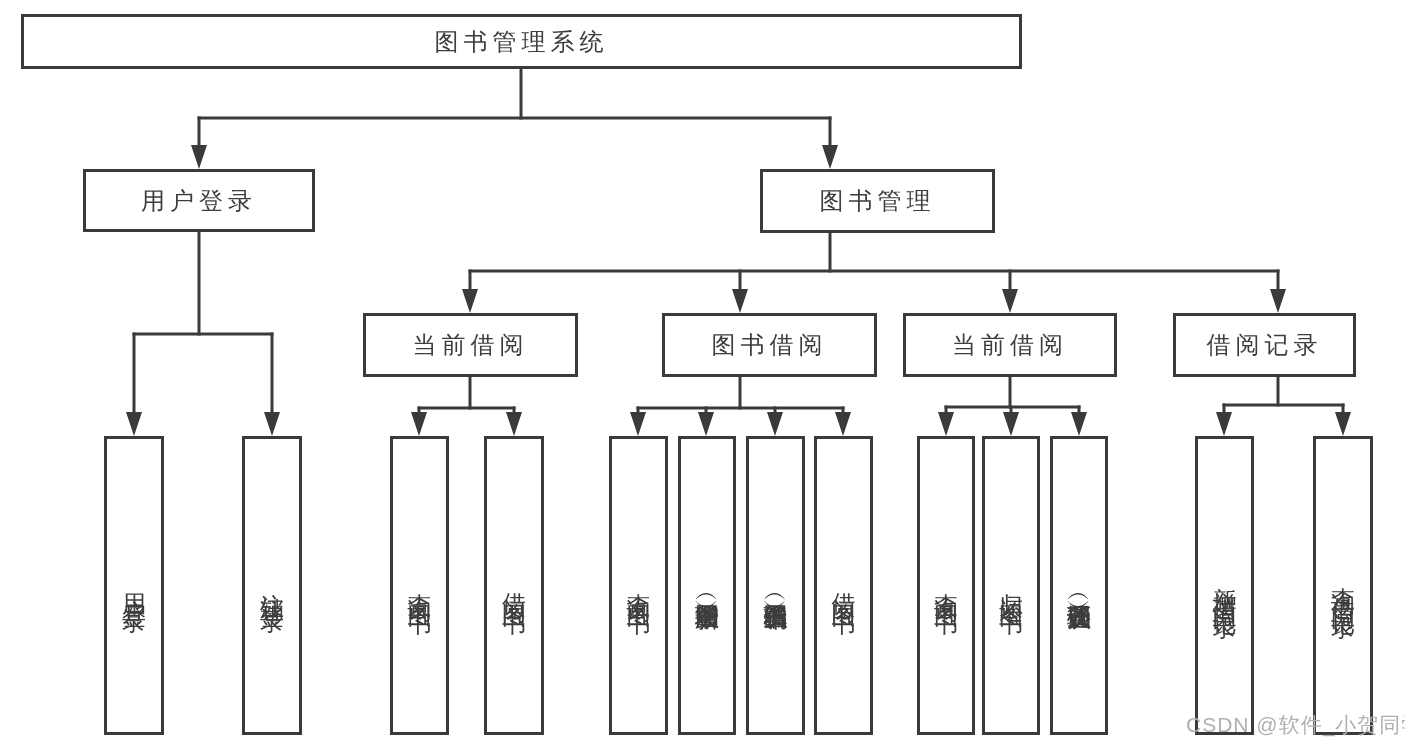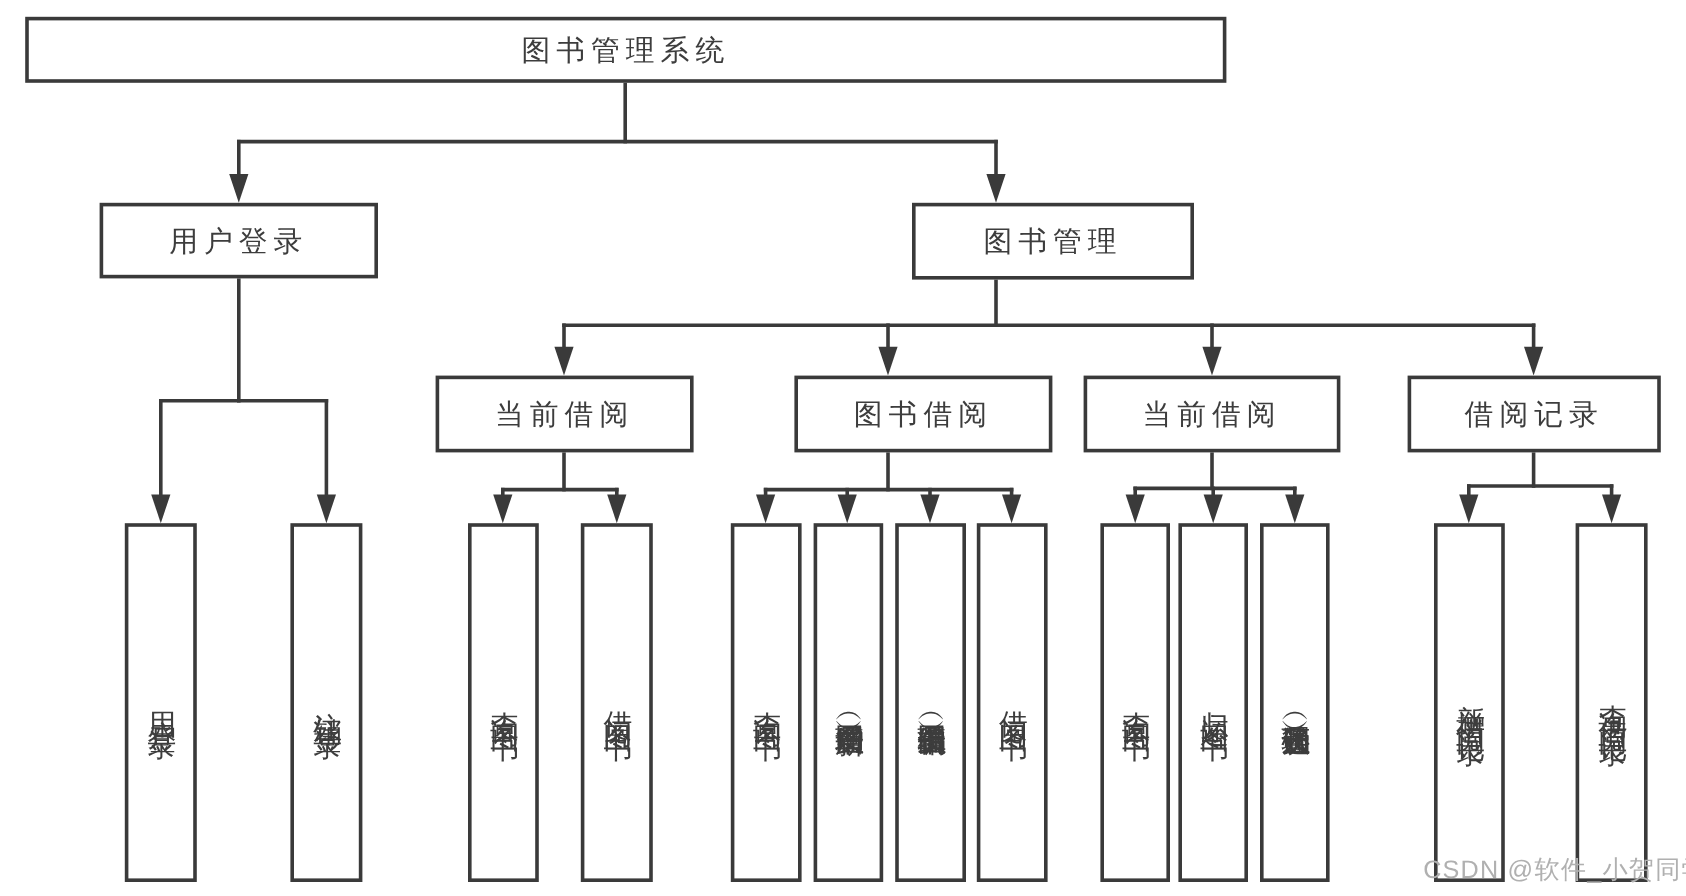--- a/index.html
+++ b/index.html
@@ -132,21 +132,21 @@
   </svg>
 
   <div class="node" style="left:21px; top:14px; width:1001px; height:55px;">图书管理系统</div>
 
   <div class="node" style="left:83px; top:169px; width:232px; height:63px;">用户登录</div>
   <div class="node" style="left:712px; top:169px; width:235px; height:64px;margin-left:48px;">图书管理</div>
 
   <div class="node" style="left:363px; top:313px; width:215px; height:64px;">当前借阅</div>
   <div class="node" style="left:662px; top:313px; width:215px; height:64px;">图书借阅</div>
   <div class="node" style="left:903px; top:313px; width:214px; height:64px;">当前借阅</div>
-  <div class="node" style="left:1173px; top:313px; width:211px; height:64px;">借阅记录</div>
+  <div class="node" style="left:1173px; top:313px; width:183px; height:64px;">借阅记录</div>
 
   <div class="node vertical" style="left:104px; top:436px; width:60px; height:299px;">用户登录</div>
   <div class="node vertical" style="left:242px; top:436px; width:60px; height:299px;">注销登录</div>
 
   <div class="node vertical" style="left:390px; top:436px; width:59px; height:299px;">查询图书</div>
   <div class="node vertical" style="left:484px; top:436px; width:60px; height:299px;">借阅图书</div>
 
   <div class="node vertical" style="left:609px; top:436px; width:59px; height:299px;">查询图书</div>
   <div class="node vertical tight" style="left:678px; top:436px; width:58px; height:299px;">新增图书（管理员）</div>
   <div class="node vertical tight" style="left:746px; top:436px; width:59px; height:299px;">编辑图书（管理员）</div>

